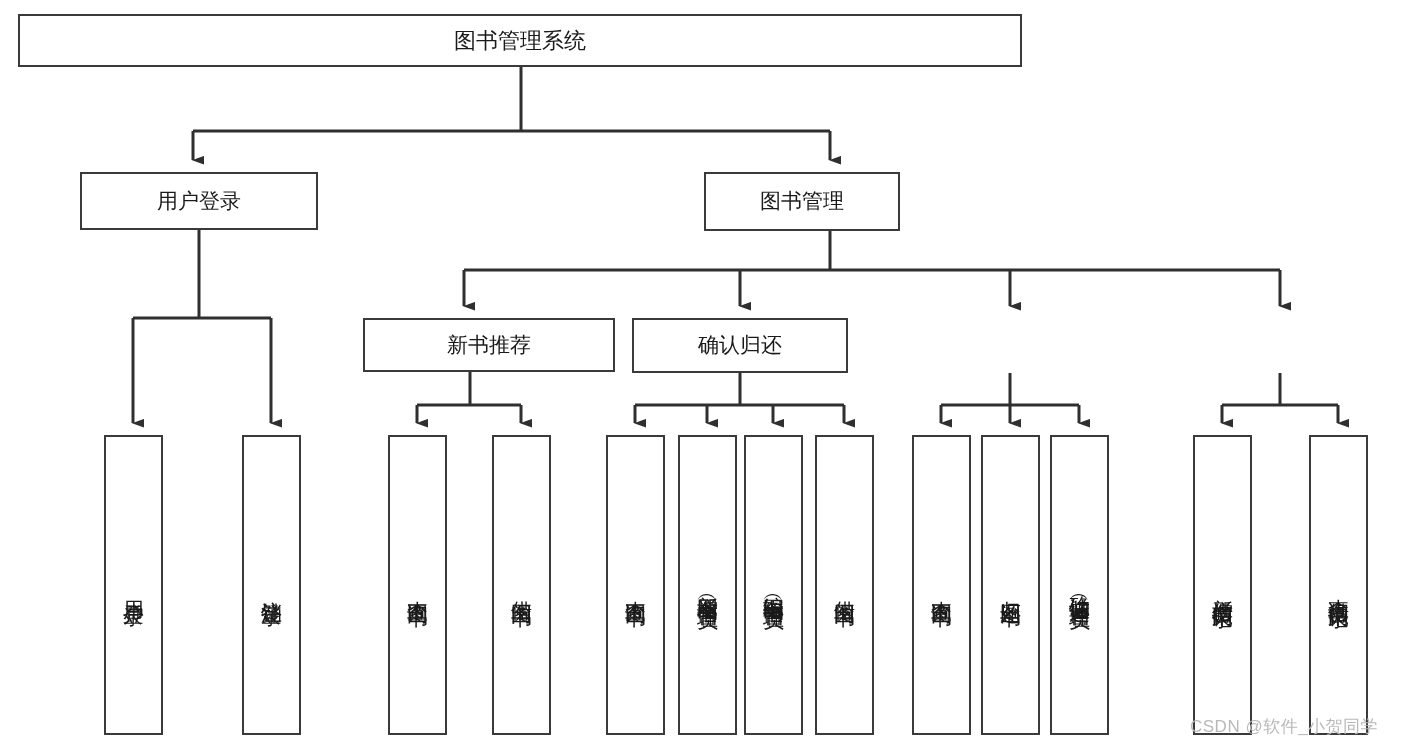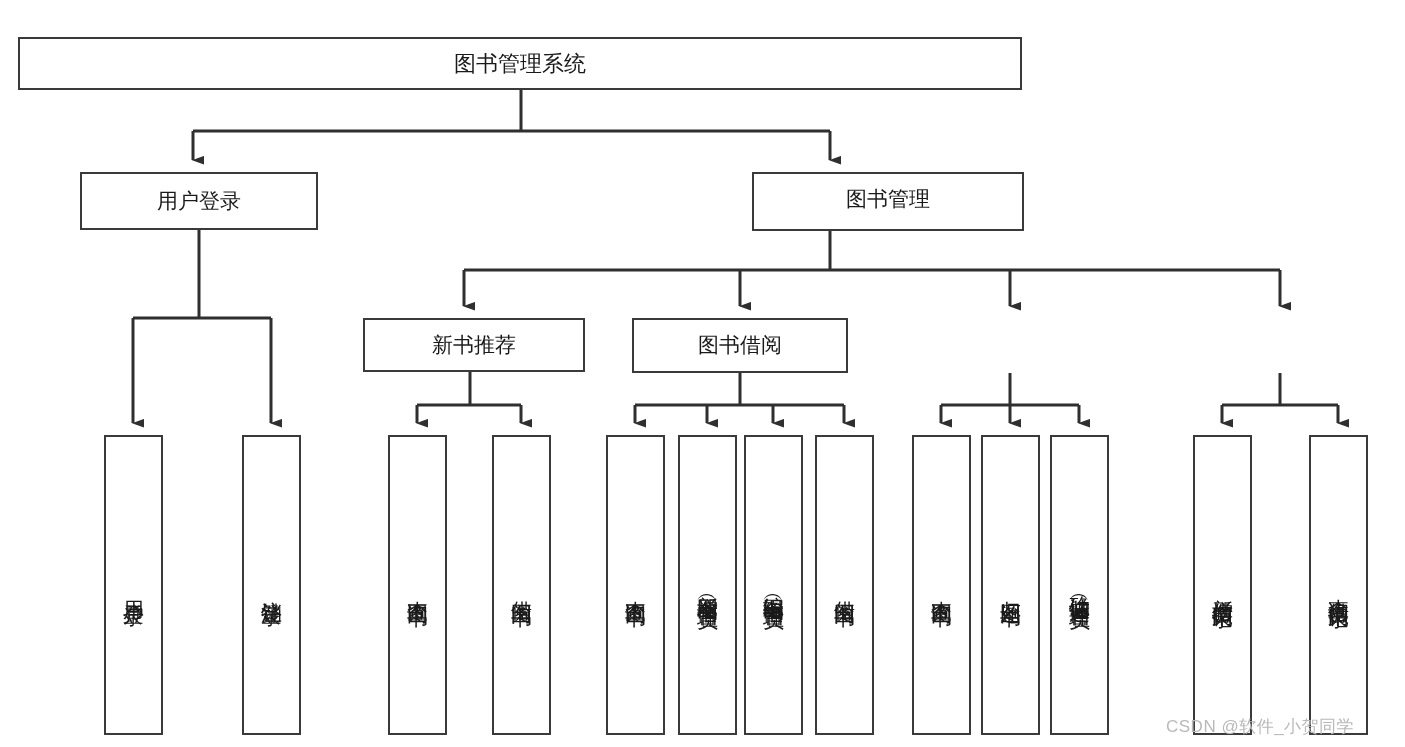--- a/index.html
+++ b/index.html
@@ -116,38 +116,38 @@
       <path d="M1010,405 L1010,423" marker-end="url(#arw)"></path>
       <path d="M1079,405 L1079,423" marker-end="url(#arw)"></path>
 
       <path d="M1280,373 L1280,405"></path>
       <path d="M1222,405 L1338,405"></path>
       <path d="M1222,405 L1222,423" marker-end="url(#arw)"></path>
       <path d="M1338,405 L1338,423" marker-end="url(#arw)"></path>
     </g>
   </svg>
 
-  <div class="node horiz root" style="left:18px; top:14px; width:1004px; height:53px;margin-top:23px;">
+  <div class="node horiz root" style="left:18px; top:14px; width:1004px; height:53px;">
     <span class="label">图书管理系统</span>
   </div>
 
   <div class="node horiz" style="left:80px; top:172px; width:238px; height:58px;">
     <span class="label">用户登录</span>
   </div>
 
-  <div class="node horiz" style="left:752px; top:172px; width:272px; height:59px;font-family:Liberation Mono, monospace;">
+  <div class="node horiz" style="left:704px; top:172px; width:196px; height:59px;">
     <span class="label">图书管理</span>
   </div>
 
-  <div class="node horiz" style="left:363px; top:318px; width:222px; height:54px;">
+  <div class="node horiz" style="left:363px; top:318px; width:252px; height:54px;">
     <span class="label">新书推荐</span>
   </div>
 
   <div class="node horiz" style="left:632px; top:318px; width:216px; height:55px;">
-    <span class="label">图书借阅</span>
+    <span class="label">确认归还</span>
   </div>
 
 
 
   <div class="node vert" style="left:104px; top:435px; width:59px; height:300px;">
     <span class="label">用户登录</span>
   </div>
 
   <div class="node vert" style="left:242px; top:435px; width:59px; height:300px;">
     <span class="label">注销登录</span>
@@ -190,15 +190,15 @@
   </div>
 
   <div class="node vert" style="left:1193px; top:435px; width:59px; height:300px;">
     <span class="label">新增借阅记录</span>
   </div>
 
   <div class="node vert" style="left:1309px; top:435px; width:59px; height:300px;">
     <span class="label">查询借阅记录</span>
   </div>
 
-  <div class="watermark" style="left:1166px; top:715px;">CSDN @软件_小贺同学</div>
+  <div class="watermark" style="left:1190px; top:715px;">CSDN @软件_小贺同学</div>
 
 </div>
 
 </body></html>

